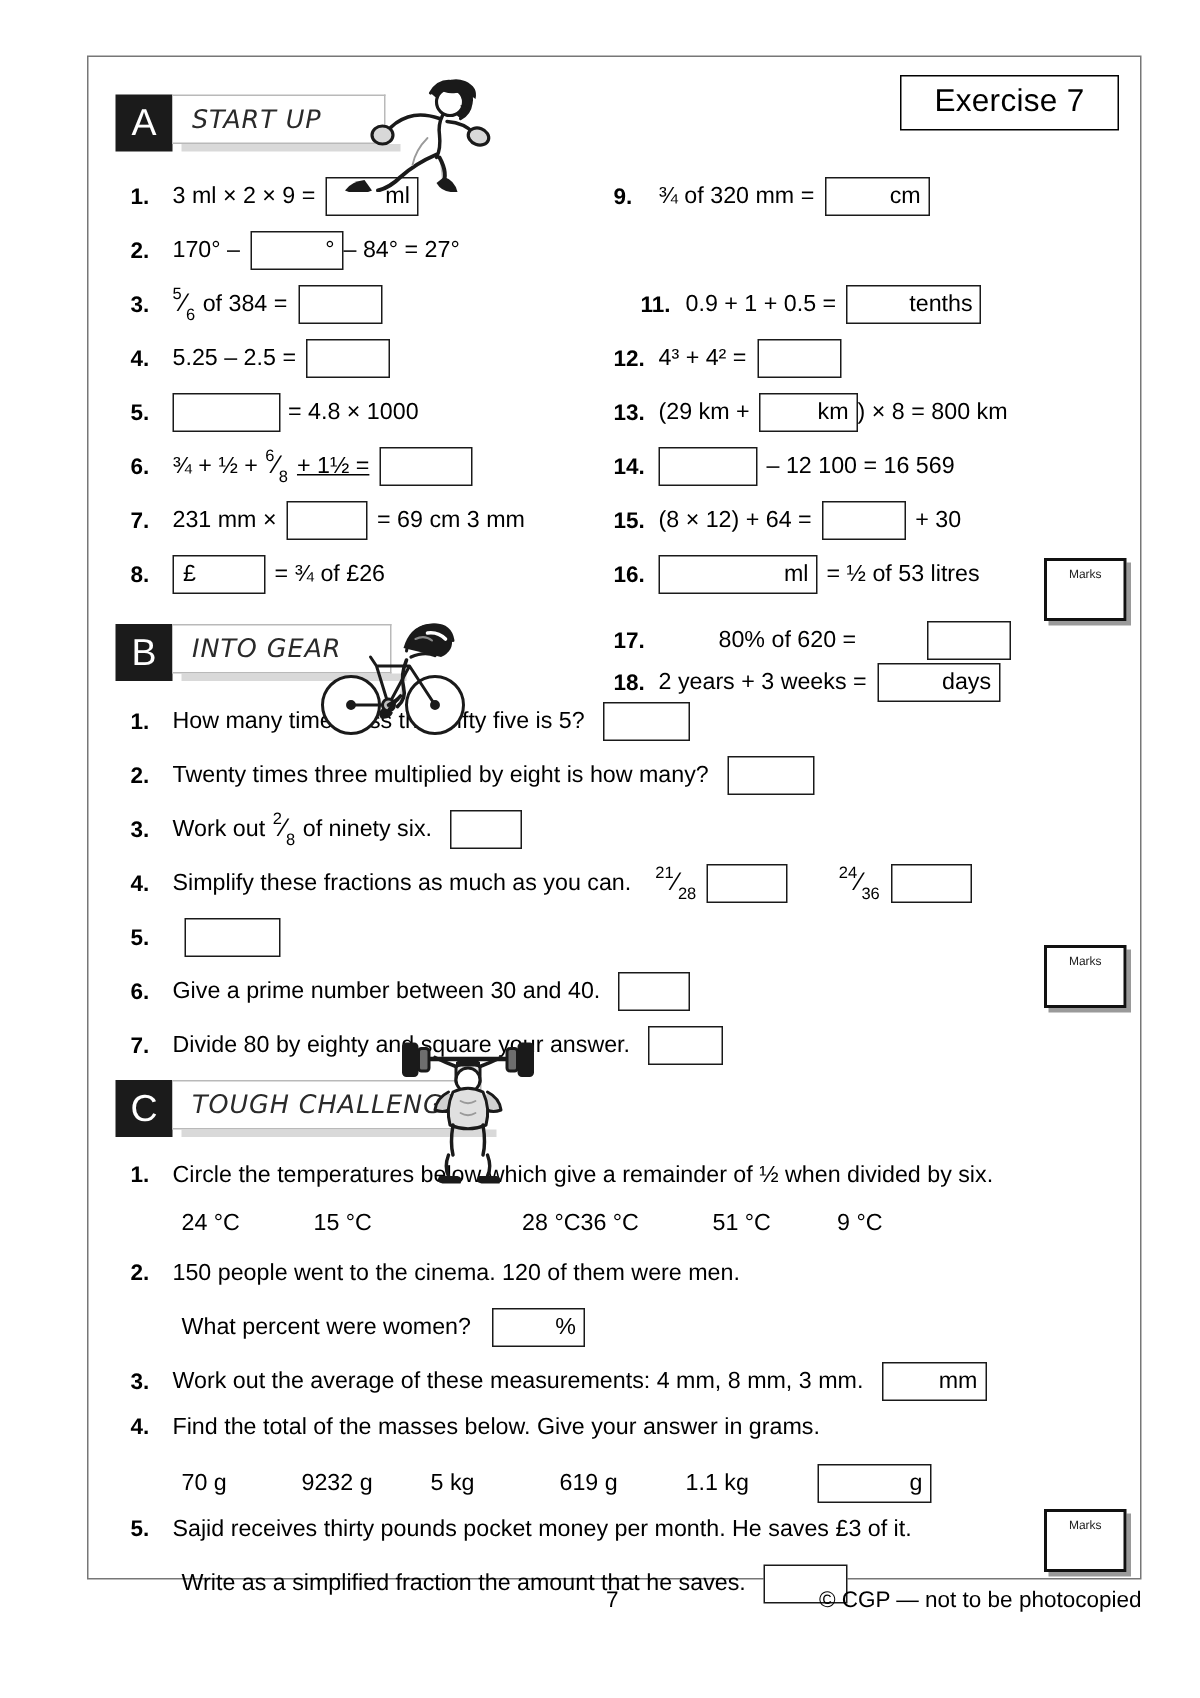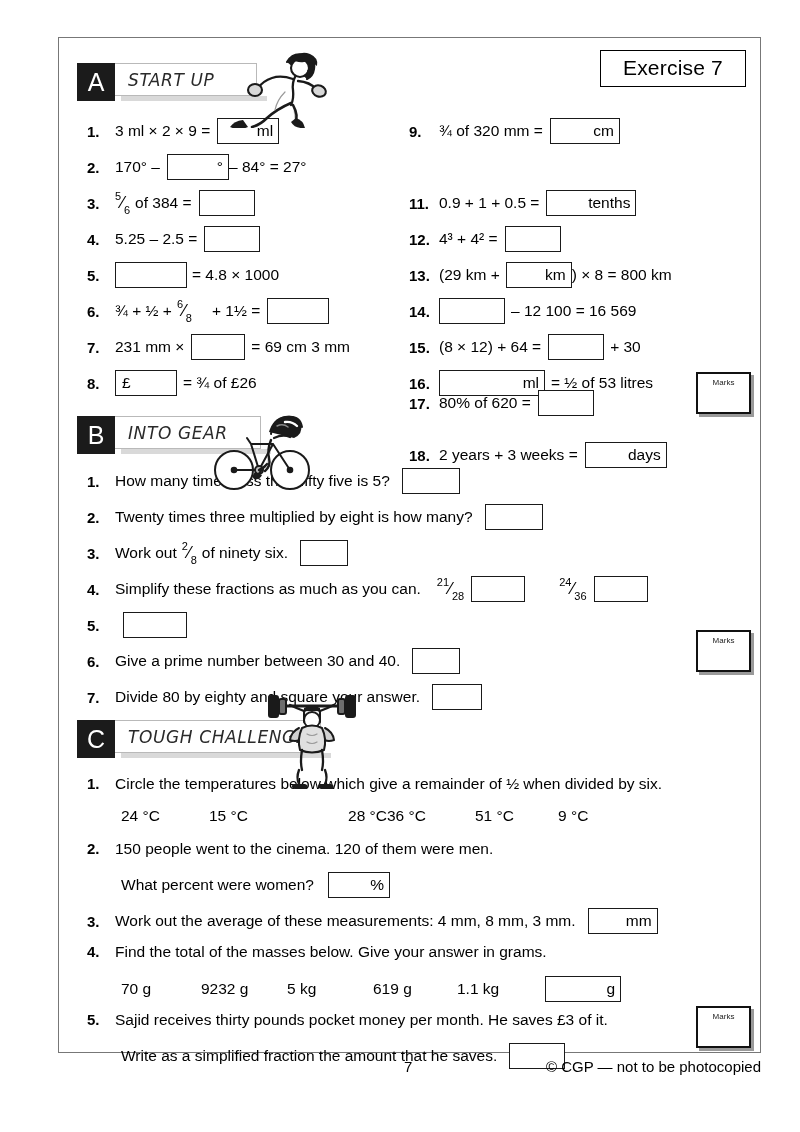--- a/index.html
+++ b/index.html
@@ -230,21 +230,21 @@
     <span class="abox empty" style="width:72px;">
       <span></span>
     </span>
     <span class="qtext" style="margin-left:5px;">= 4.8 × 1000</span>
   </div>
 
   <div class="q" style="left:28px; top:260px;">
     <span class="qnum">6.</span>
     <span class="qtext">¾ + ½ +</span>
     <span class="frac" style="margin-left:5px;"><span class="n">6</span><span class="s">⁄</span><span class="d">8</span></span>
-    <span class="qtext" style="margin-left:20px;">+ 1½ =</span>
+    <span class="qtext" style="margin-left:6px;text-decoration:underline;">+ 1½ =</span>
     <span class="abox empty" style="width:62px; margin-left:7px;">
       <span></span>
     </span>
   </div>
 
   <div class="q" style="left:28px; top:296px;">
     <span class="qnum">7.</span>
     <span class="qtext">231 mm ×</span>
     <span class="abox empty" style="width:54px; margin-left:7px;">
       <span></span>
@@ -262,21 +262,21 @@
 
   <div class="q" style="left:350px; top:80px;">
     <span class="qnum wide">9.</span>
     <span class="qtext">¾ of 320 mm =</span>
     <span class="abox" style="width:70px; margin-left:7px;">
       <span>cm</span>
     </span>
   </div>
 
 
-  <div class="q" style="left:350px; top:152px;">
+  <div class="q" style="left:368px; top:152px;">
     <span class="qnum wide">11.</span>
     <span class="qtext">0.9 + 1 + 0.5 =</span>
     <span class="abox" style="width:90px; margin-left:7px;">
       <span>tenths</span>
     </span>
   </div>
 
   <div class="q" style="left:350px; top:188px;">
     <span class="qnum wide">12.</span>
     <span class="qtext">4³ + 4² =</span>
@@ -312,21 +312,21 @@
   </div>
 
   <div class="q" style="left:350px; top:332px;">
     <span class="qnum wide">16.</span>
     <span class="abox" style="width:106px;">
       <span>ml</span>
     </span>
     <span class="qtext" style="margin-left:6px;">= ½ of 53 litres</span>
   </div>
 
-  <div class="q" style="left:350px; top:352px;">
+  <div class="q" style="left:350px; top:376px;gap:40px;">
     <span class="qnum wide">17.</span>
     <span class="qtext">80% of 620 =</span>
     <span class="abox empty" style="width:56px; margin-left:7px;">
       <span></span>
     </span>
   </div>
 
   <div class="q" style="left:350px; top:404px;">
     <span class="qnum wide">18.</span>
     <span class="qtext">2 years + 3 weeks =</span>

